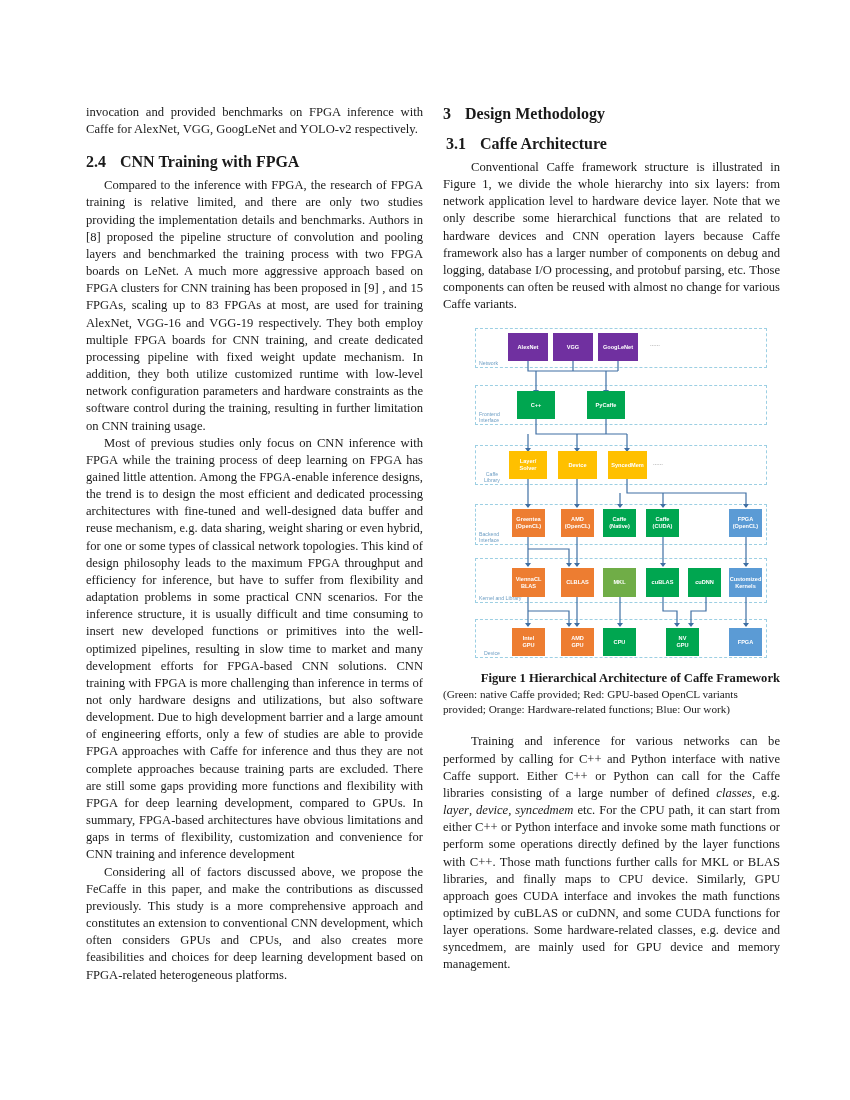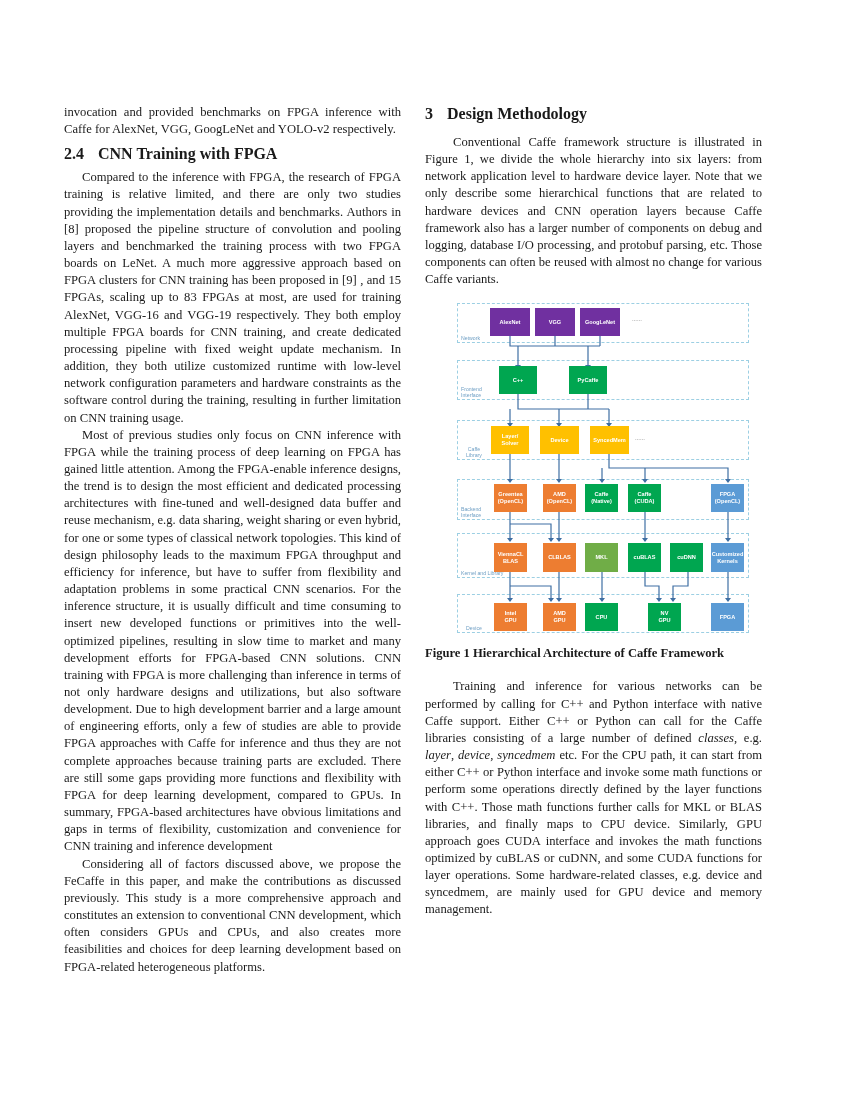--- a/index.html
+++ b/index.html
@@ -1,20 +1,20 @@
 <!DOCTYPE html>
 <html><head>
 <meta charset="utf-8">
 <style>
   html, body { margin: 0; padding: 0; background: #ffffff; }
   body { width: 850px; height: 1100px; position: relative; overflow: hidden;
          font-family: "Liberation Serif", "DejaVu Serif", serif; color: #1a1a1a; }
   .col { position: absolute; top: 104px; width: 337px; }
-  .col-left { left: 64px; }
-  .col-right { left: 425px; }
+  .col-left { left: 86px; }
+  .col-right { left: 443px; }
   p { margin: 0; font-size: 12.6px; line-height: 17.15px; text-align: justify; }
   p.indent { text-indent: 18px; }
   h2 { margin: 0; font-size: 16px; font-weight: bold; line-height: 20px; }
   h2 .num { display: inline-block; width: 34px; }
   h1 { margin: 0; font-size: 16px; font-weight: bold; line-height: 20px; }
   h1 .num { display: inline-block; width: 22px; }
   .figure { position: relative; width: 337px; height: 345px; margin-top: 8px; }
   .layer { position: absolute; left: 32px; width: 292px; border: 1px dashed #9ccfe3; box-sizing: border-box; }
   .layer-label { position: absolute; left: 3px; bottom: 1px; font-family: "Liberation Sans", sans-serif;
                  font-size: 5.2px; line-height: 6px; color: #6f9fc4; }
@@ -22,42 +22,45 @@
          font-weight: bold; line-height: 7px; display: flex; align-items: center; justify-content: center;
          text-align: center; white-space: pre-line; }
   .purple { background: #7030a0; }
   .green { background: #00a650; }
   .lgreen { background: #70ad47; }
   .yellow { background: #ffc000; }
   .orange { background: #ed7d31; }
   .blue { background: #5b9bd5; }
   .dots { position: absolute; font-family: "Liberation Sans", sans-serif; font-size: 6px; color: #555; }
   svg.wires { position: absolute; left: 0; top: 0; }
-  .caption-title { text-align: left; font-weight: bold; font-size: 12.6px; line-height: 17px; margin-top: 4px; }
+  .caption-title { text-align: right; font-weight: bold; font-size: 12.6px; line-height: 17px; margin-top: 4px; }
   .caption-note { font-size: 11.2px; line-height: 15px; text-align: left; }
 </style>
 </head>
 <body>
 
 <div class="col col-left">
   <p>invocation and provided benchmarks on FPGA inference with Caffe for AlexNet, VGG, GoogLeNet and YOLO-v2 respectively.</p>
 
-  <h2 style="margin-top:6px; margin-bottom:5px;">
+  <h2 style="margin-top:14px; margin-bottom:5px;">
     <span class="num">2.4</span><span>CNN Training with FPGA</span>
   </h2>
   <p class="indent">Compared to the inference with FPGA, the research of FPGA training is relative limited, and there are only two studies providing the implementation details and benchmarks. Authors in [8] proposed the pipeline structure of convolution and pooling layers and benchmarked the training process with two FPGA boards on LeNet. A much more aggressive approach based on FPGA clusters for CNN training has been proposed in [9] , and 15 FPGAs, scaling up to 83 FPGAs at most, are used for training AlexNet, VGG-16 and VGG-19 respectively. They both employ multiple FPGA boards for CNN training, and create dedicated processing pipeline with fixed weight update mechanism. In addition, they both utilize customized runtime with low-level network configuration parameters and hardware constraints as the software control during the training, resulting in further limitation on CNN training usage.</p>
 
   <p class="indent">Most of previous studies only focus on CNN inference with FPGA while the training process of deep learning on FPGA has gained little attention. Among the FPGA-enable inference designs, the trend is to design the most efficient and dedicated processing architectures with fine-tuned and well-designed data buffer and reuse mechanism, e.g. data sharing, weight sharing or even hybrid, for one or some types of classical network topologies. This kind of design philosophy leads to the maximum FPGA throughput and efficiency for inference, but have to suffer from flexibility and adaptation problems in some practical CNN scenarios. For the inference structure, it is usually difficult and time consuming to insert new developed functions or primitives into the well-optimized pipelines, resulting in slow time to market and many development efforts for FPGA-based CNN solutions. CNN training with FPGA is more challenging than inference in terms of not only hardware designs and utilizations, but also software development. Due to high development barrier and a large amount of engineering efforts, only a few of studies are able to provide FPGA approaches with Caffe for inference and thus they are not complete approaches because training parts are excluded. There are still some gaps providing more functions and flexibility with FPGA for deep learning development, compared to GPUs. In summary, FPGA-based architectures have obvious limitations and gaps in terms of flexibility, customization and convenience for CNN training and inference development</p>
   <p class="indent">Considering all of factors discussed above, we propose the FeCaffe in this paper, and make the contributions as discussed previously. This study is a more comprehensive approach and constitutes an extension to conventional CNN development, which often considers GPUs and CPUs, and also creates more feasibilities and choices for deep learning development based on FPGA-related heterogeneous platforms.</p>
 </div>
 
 <div class="col col-right">
   <h1 style="margin-top:0; margin-bottom:10px;">
     <span class="num">3</span><span>Design Methodology</span>
   </h1>
+  <h2 style="margin-bottom:5px; padding-left:3px;">
+    <span class="num">3.1</span><span>Caffe Architecture</span>
+  </h2>
   <p class="indent" style="text-indent:28px;">Conventional Caffe framework structure is illustrated in Figure 1, we divide the whole hierarchy into six layers: from network application level to hardware device layer. Note that we only describe some hierarchical functions that are related to hardware devices and CNN operation layers because Caffe framework also has a larger number of components on debug and logging, database I/O processing, and protobuf parsing, etc. Those components can often be reused with almost no change for various Caffe variants.</p>
 
   <div class="figure">
 
     <div class="layer" style="top:7px; height:40px;">
       <span class="layer-label">Network</span>
     </div>
     <div class="layer" style="top:64px; height:40px;">
       <span class="layer-label" style="white-space:pre-line">Frontend
 Interface</span>
@@ -168,15 +171,16 @@
 GPU</div>
     <div class="box orange" style="left:118px; top:307px; width:33px; height:28px;">AMD
 GPU</div>
     <div class="box green" style="left:160px; top:307px; width:33px; height:28px;">CPU</div>
     <div class="box green" style="left:223px; top:307px; width:33px; height:28px;">NV
 GPU</div>
     <div class="box blue" style="left:286px; top:307px; width:33px; height:28px;">FPGA</div>
   </div>
 
   <div class="caption-title">Figure 1 Hierarchical Architecture of Caffe Framework</div>
+  <div class="caption-note">(Green: native Caffe provided; Red: GPU-based OpenCL variants provided; Orange: Hardware-related functions; Blue: Our work)</div>
 
   <p class="indent" style="text-indent:28px; margin-top:16px;"><span>Training and inference for various networks can be performed by calling for C++ and Python interface with native Caffe support. Either C++ or Python can call for the Caffe libraries consisting of a large number of defined </span><i>classes</i><span>, e.g. </span><i>layer</i><span>, </span><i>device</i><span>, </span><i>syncedmem</i><span> etc. For the CPU path, it can start from either C++ or Python interface and invoke some math functions or perform some operations directly defined by the layer functions with C++. Those math functions further calls for MKL or BLAS libraries, and finally maps to CPU device. Similarly, GPU approach goes CUDA interface and invokes the math functions optimized by cuBLAS or cuDNN, and some CUDA functions for layer operations. Some hardware-related classes, e.g. device and syncedmem, are mainly used for GPU device and memory management.</span></p>
 </div>
 
 </body></html>

